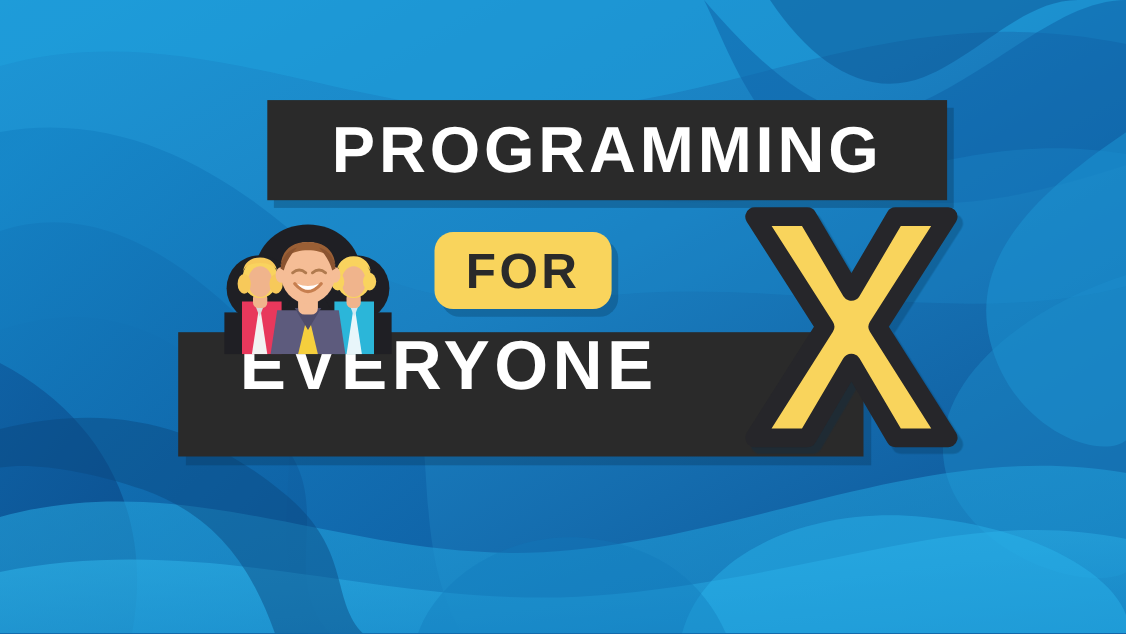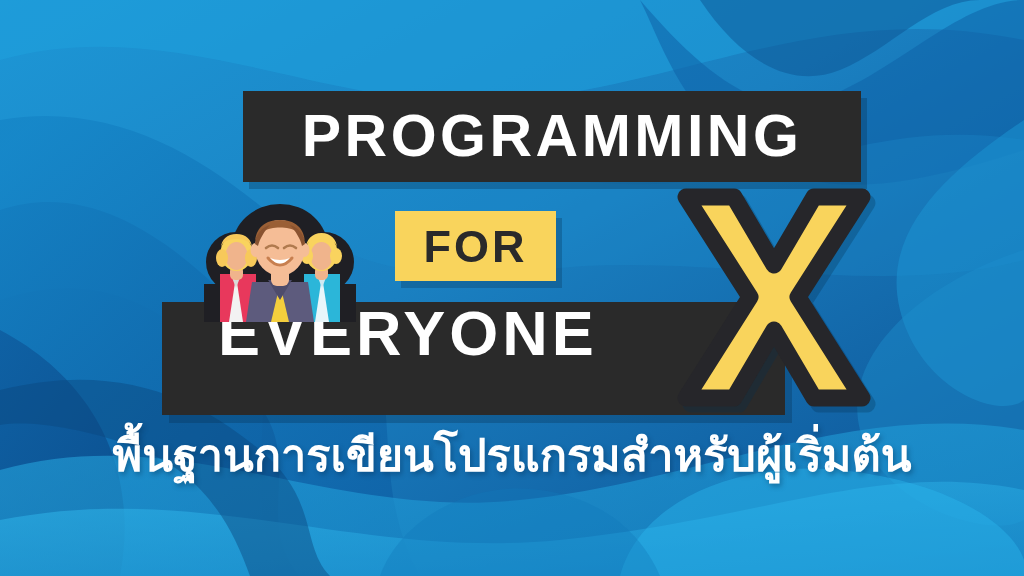--- a/index.html
+++ b/index.html
@@ -28,20 +28,21 @@
     font-family:"Liberation Sans","DejaVu Sans",sans-serif;
   }
 
   
   .badge-for{
     position:absolute;left:395px;top:211px;width:161px;height:70px;
     background:#f9d45c;
     box-shadow:6px 7px 0 rgba(5,45,80,0.28);
     display:flex;align-items:center;justify-content:center;
     z-index:7;
+    border-radius:17px;
   }
   .badge-for .txt{
     color:#2a2a2a;font-weight:bold;font-size:45px;letter-spacing:3px;
     line-height:1;white-space:nowrap;
   }
 
   
   .bar-everyone{
     position:absolute;left:162px;top:302px;width:623px;height:113px;
     background:#2a2a2a;
@@ -203,17 +204,14 @@
   </div>
 
   <div class="xmark">
     <svg viewBox="0 0 212 225" aria-hidden="true">
       <g stroke="#26262a" stroke-width="17" stroke-linejoin="round" stroke-linecap="round">
         <path d="M18,12 L66,12 L106,80 L146,12 L194,12 L130,112 L194,213 L146,213 L106,145 L66,213 L18,213 L82,112 Z" fill="#f9d45c"></path>
       </g>
     </svg>
   </div>
 
-  <div class="subtitle">
-    <span class="txt">พื้นฐานการเขียนโปรแกรมสำหรับผู้เริ่มต้น</span>
-  </div>
 
 </div>
 
 </body></html>

